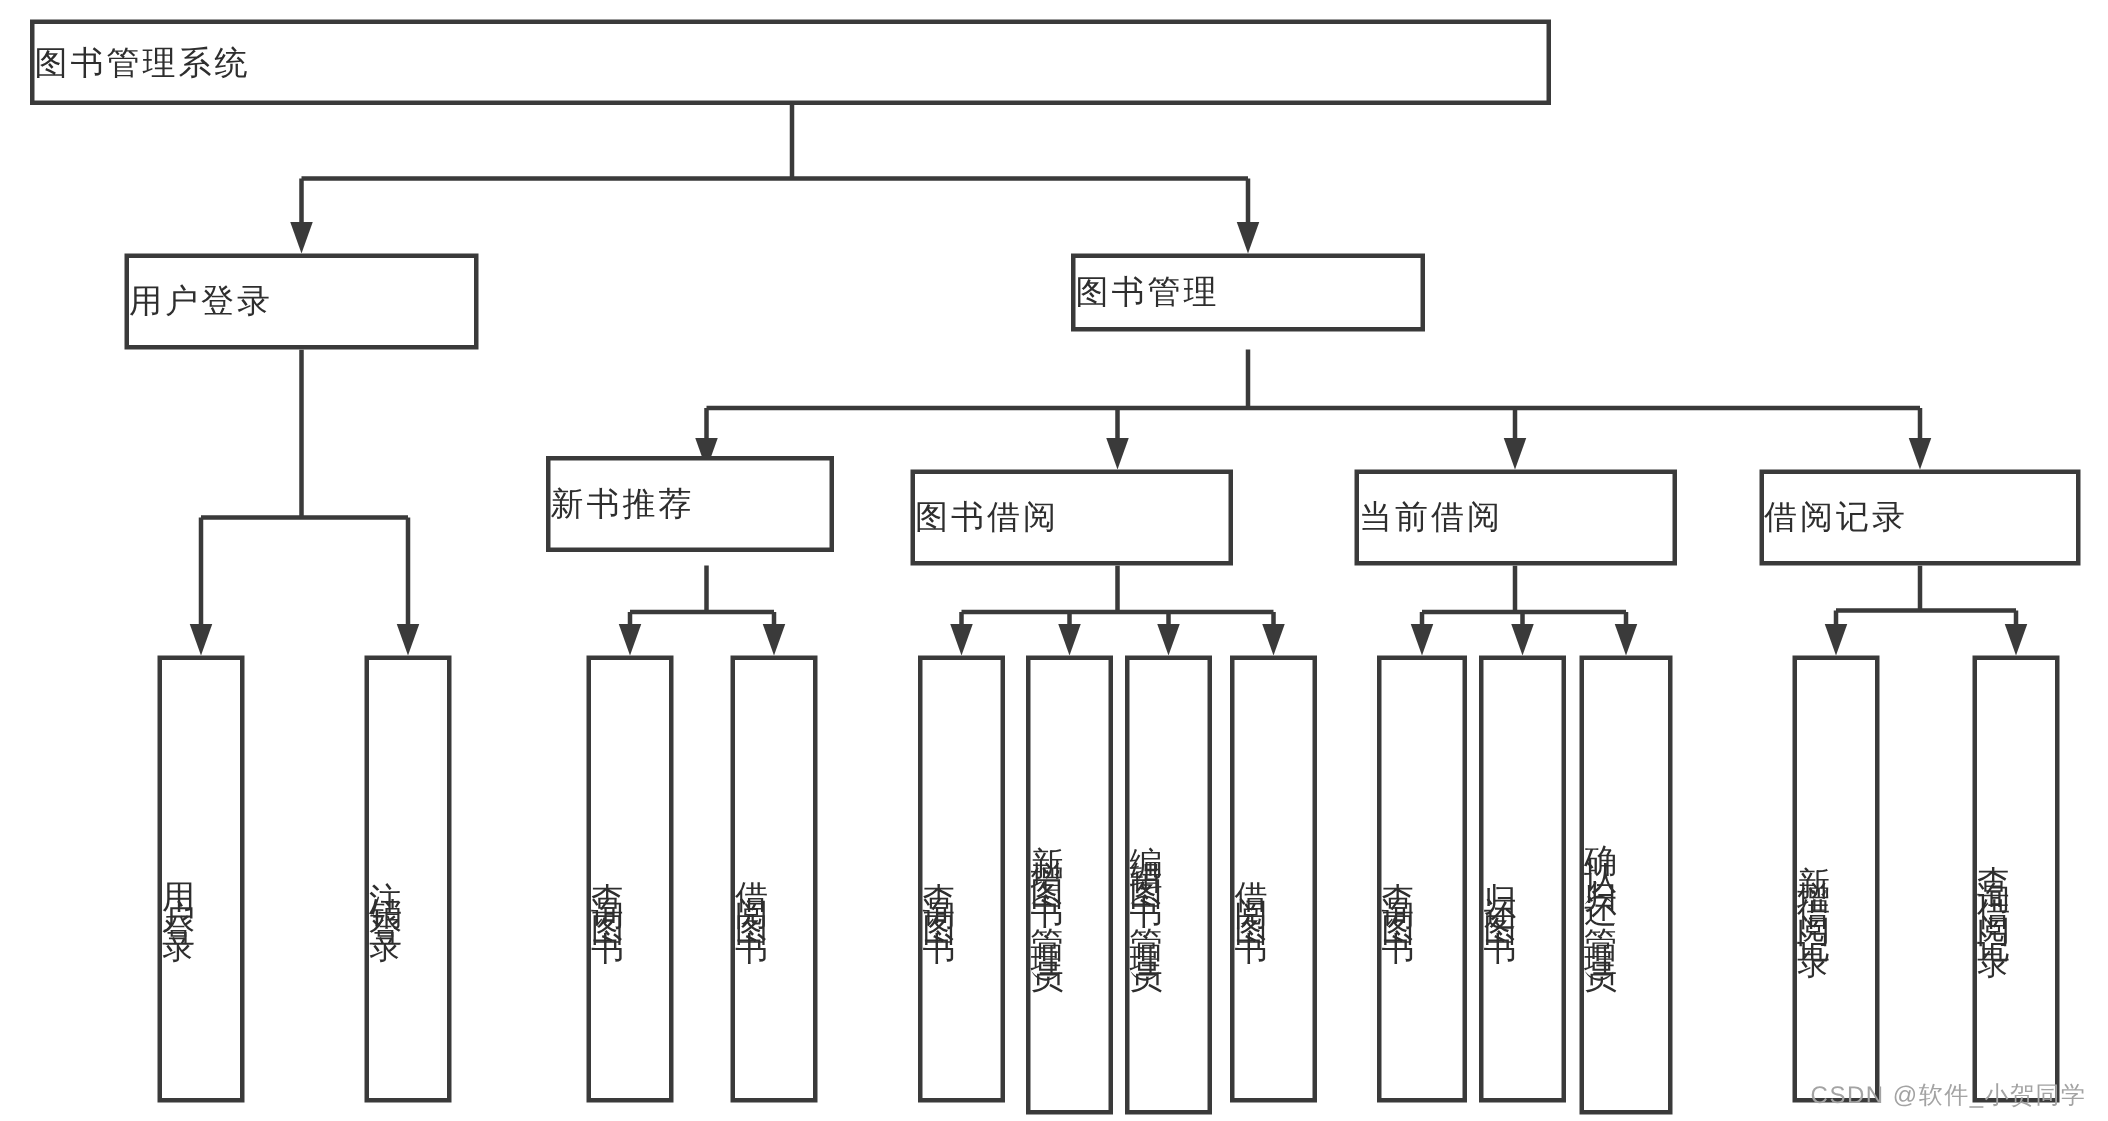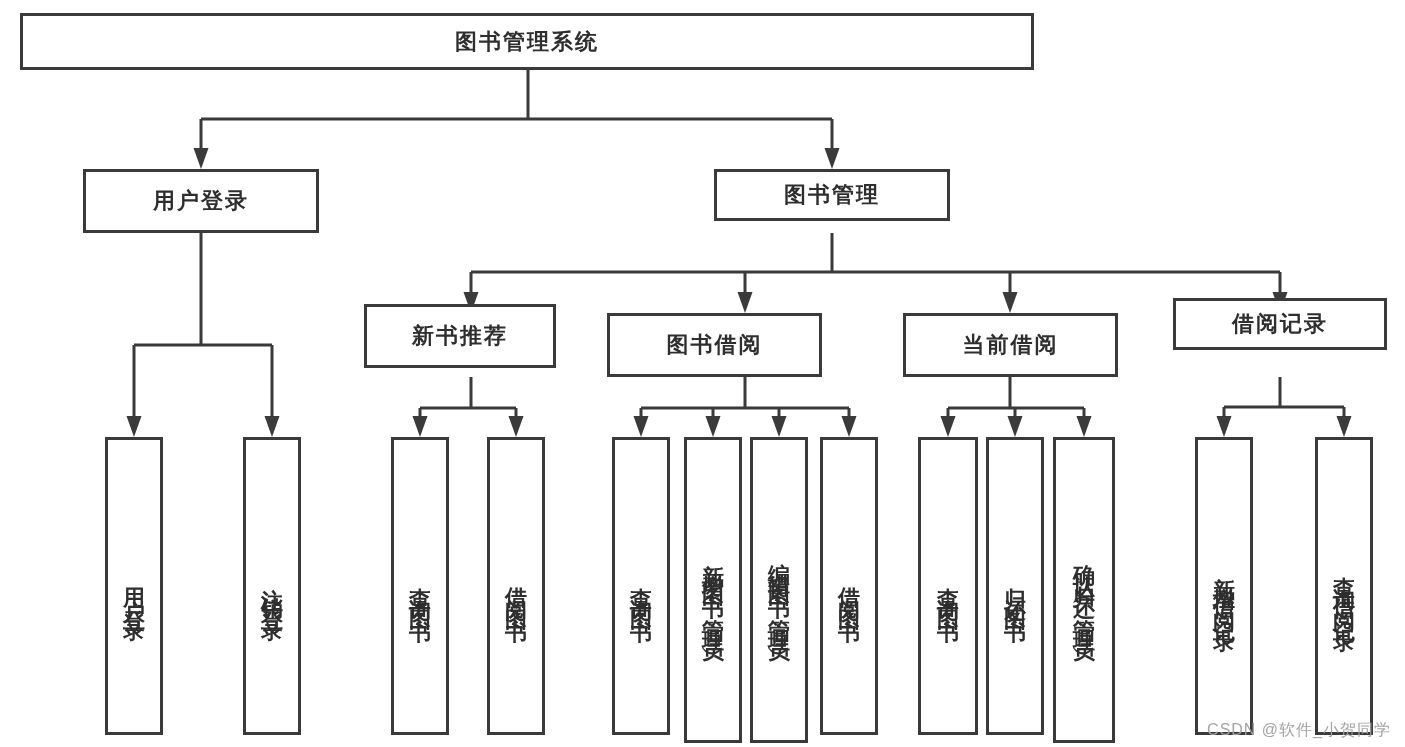--- a/index.html
+++ b/index.html
@@ -32,23 +32,21 @@
     fill: none;
   }
   .arrowhead { fill: var(--line); }
   .hbox, .vbox {
     position: absolute;
     box-sizing: border-box;
     background: var(--background);
     border: 3px solid var(--line);
     display: flex;
     align-items: center;
-    justify-content: center;
     color: var(--text);
-    font-weight: bold;
   }
   .hlabel {
     font-size: 22px;
     letter-spacing: 2px;
     color: var(--text);
     white-space: nowrap;
   }
   .vlabel {
     writing-mode: vertical-rl;
     text-orientation: mixed;
@@ -145,21 +143,21 @@
 
   <div class="hbox" style="left:364px;top:304px;width:192px;height:64px">
     <span class="hlabel">新书推荐</span>
   </div>
   <div class="hbox" style="left:607px;top:313px;width:215px;height:64px">
     <span class="hlabel">图书借阅</span>
   </div>
   <div class="hbox" style="left:903px;top:313px;width:215px;height:64px">
     <span class="hlabel">当前借阅</span>
   </div>
-  <div class="hbox" style="left:1173px;top:298px;width:214px;height:52px">
+  <div class="hbox" style="left:1173px;top:313px;width:214px;height:64px">
     <span class="hlabel">借阅记录</span>
   </div>
 
   <div class="vbox" style="left:105px;top:437px;width:58px;height:298px">
     <span class="vlabel">用户登录</span>
   </div>
   <div class="vbox" style="left:243px;top:437px;width:58px;height:298px">
     <span class="vlabel">注销登录</span>
   </div>
 

